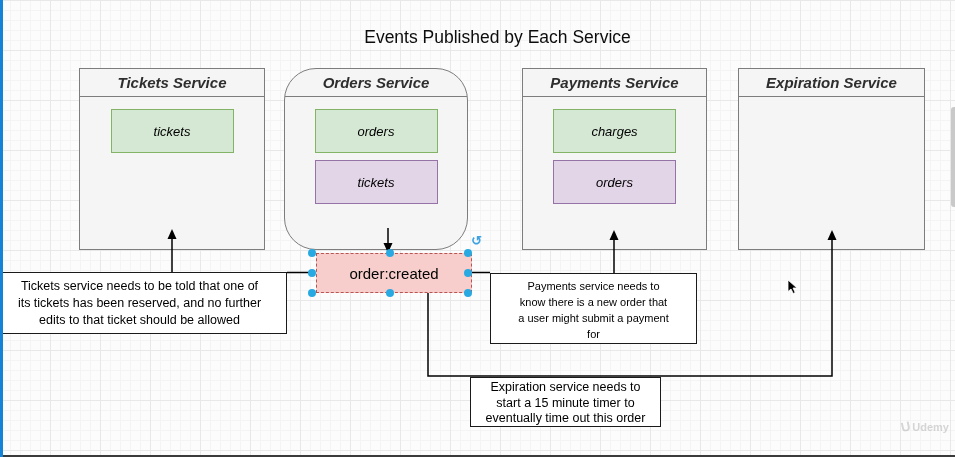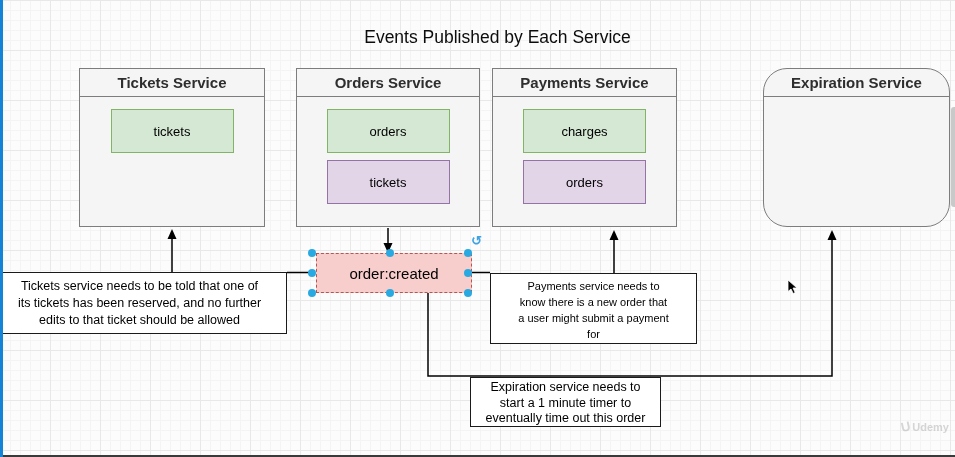--- a/index.html
+++ b/index.html
@@ -12,22 +12,22 @@
       linear-gradient(90deg,#e8e8e8 1px,transparent 1px),
       linear-gradient(#f4f4f4 1px,transparent 1px),
       linear-gradient(90deg,#f4f4f4 1px,transparent 1px);
     background-size:50px 50px,50px 50px,10px 10px,10px 10px;
   }
   .diagram-title{
     position:absolute;left:40px;right:0;top:27px;text-align:center;
     font-size:17.5px;font-weight:normal;color:#0c0c0c;z-index:1;
   }
   .service{
-    position:absolute;top:68px;height:159px;background:#f5f5f5;
-    border:1px solid #7d7d7d;box-sizing:border-box;z-index:1;
+    position:absolute;top:68px;height:182px;background:#f5f5f5;
+    border:1px solid #7d7d7d;box-sizing:border-box;z-index:1;font-style:italic;
   }
   .service-header{
     height:27px;border-bottom:1px solid #7d7d7d;display:flex;
     align-items:center;justify-content:center;
     font-size:15px;font-weight:bold;color:#2e2e2e;
   }
   .service-body{display:flex;flex-direction:column;align-items:center;padding-top:12px;gap:7px;}
   .evt{
     width:123px;height:44px;box-sizing:border-box;display:flex;
     align-items:center;justify-content:center;font-size:13px;color:#000;
@@ -77,37 +77,37 @@
 
   <div class="diagram-title">Events Published by Each Service</div>
 
   <div class="service" style="left:79px;width:186px;">
     <div class="service-header">Tickets Service</div>
     <div class="service-body">
       <div class="evt" data-variant="green">tickets</div>
     </div>
   </div>
 
-  <div class="service" style="left:296px;width:184px;">
+  <div class="service" style="left:284px;width:184px;border-radius:32px;">
     <div class="service-header">Orders Service</div>
     <div class="service-body">
       <div class="evt" data-variant="green">orders</div>
       <div class="evt" data-variant="purple">tickets</div>
     </div>
   </div>
 
-  <div class="service" style="left:492px;width:185px;">
+  <div class="service" style="left:522px;width:185px;">
     <div class="service-header">Payments Service</div>
     <div class="service-body">
       <div class="evt" data-variant="green">charges</div>
       <div class="evt" data-variant="purple">orders</div>
     </div>
   </div>
 
-  <div class="service" style="left:763px;width:187px;border-radius:24px;">
+  <div class="service" style="left:738px;width:187px;">
     <div class="service-header">Expiration Service</div>
     <div class="service-body"></div>
   </div>
 
   <svg id="arrows" width="955" height="457">
 
     <line x1="388" y1="228" x2="388" y2="244" stroke="#000" stroke-width="1.5"></line>
     <polygon points="388,253 383.5,243 392.5,243" fill="#000"></polygon>
 
     <line x1="172" y1="272" x2="172" y2="238" stroke="#000" stroke-width="1.5"></line>
@@ -131,21 +131,21 @@
 
   <div class="note" id="note-payments">
     <div class="ln">Payments service needs to</div>
     <div class="ln">know there is a new order that</div>
     <div class="ln">a user might submit a payment</div>
     <div class="ln">for</div>
   </div>
 
   <div class="note" id="note-expiration">
     <div class="ln">Expiration service needs to</div>
-    <div class="ln">start a 1 minute timer to</div>
+    <div class="ln">start a 15 minute timer to</div>
     <div class="ln">eventually time out this order</div>
   </div>
 
   <div id="event-box">order:created</div>
 
   <div class="handle" style="left:308px;top:249px;"></div>
   <div class="handle" style="left:386px;top:249px;"></div>
   <div class="handle" style="left:464px;top:249px;"></div>
   <div class="handle" style="left:308px;top:269px;"></div>
   <div class="handle" style="left:464px;top:269px;"></div>

